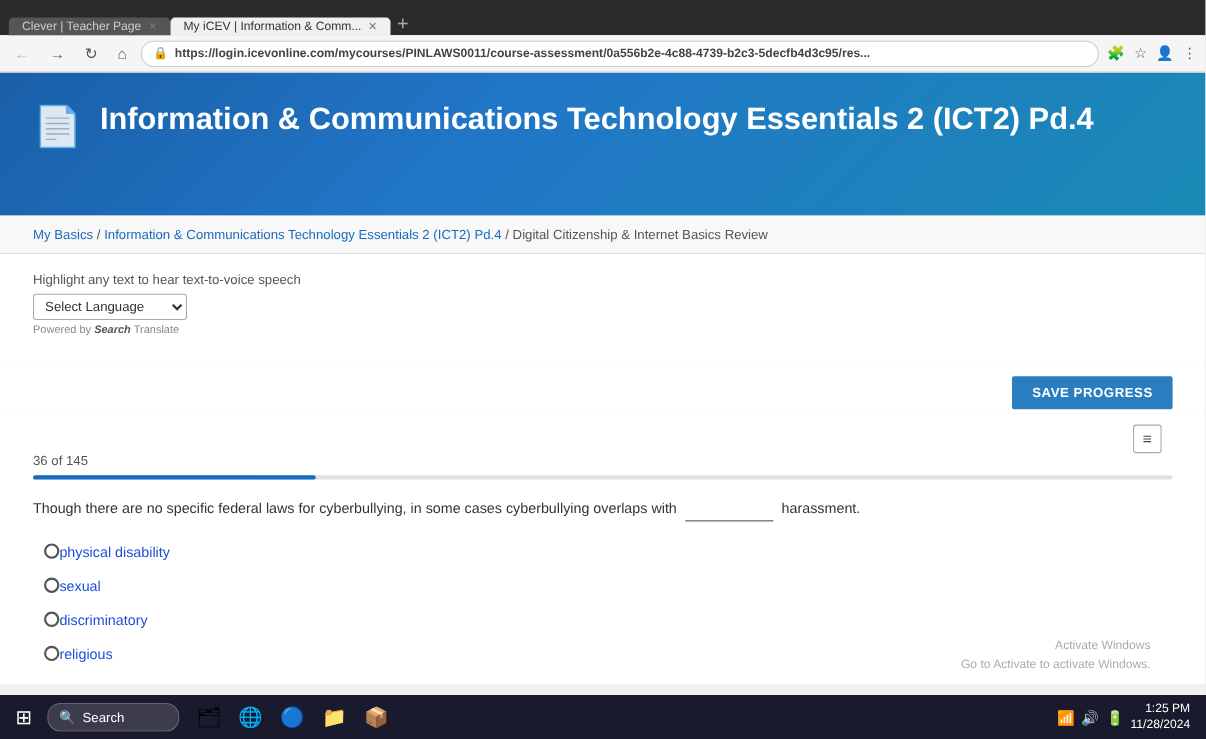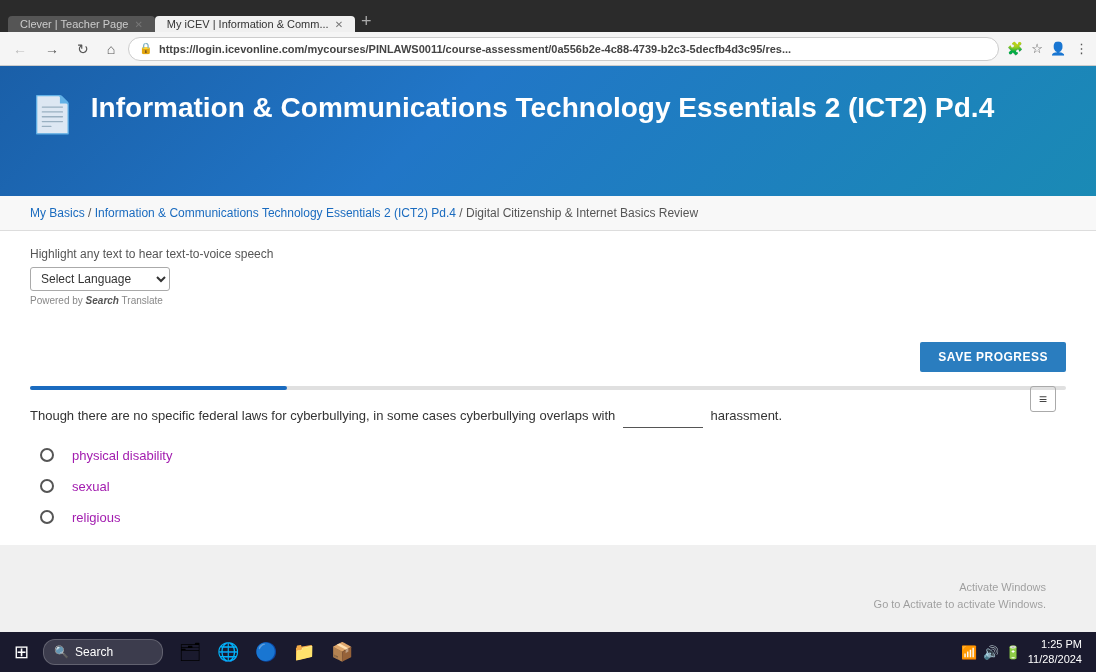--- a/index.html
+++ b/index.html
@@ -215,23 +215,23 @@
     
     .answer-options {
       display: flex;
       flex-direction: column;
       gap: 16px;
       padding-left: 10px;
     }
     .answer-option {
       display: flex;
       align-items: center;
-      gap: 18px;
+      gap: 0;
       font-size: 13px;
-      color: #a21caf;
+      color: #1d4ed8;
       cursor: pointer;
       text-align: center;
     }
     .radio-circle {
       width: 14px;
       height: 14px;
       border: 2px solid #555;
       border-radius: 50%;
       flex-shrink: 0;
       background: #fff;
@@ -373,20 +373,21 @@
       <span>Powered by</span> <strong>Search</strong> <span>Translate</span>
     </div>
   </div>
 
   <div class="save-area">
     <button class="save-progress-btn">SAVE PROGRESS</button>
   </div>
 
   <div class="question-area">
     <button class="list-icon-btn">≡</button>
+    <div class="progress-line">36 of 145</div>
     <div class="progress-bar-container">
       <div class="progress-bar-fill" style="width: 24.8%"></div>
     </div>
 
     <div class="question-text">
       <span>Though there are no specific federal laws for cyberbullying, in some cases cyberbullying overlaps with</span>
       <span class="blank">&nbsp;</span>
       <span>harassment.</span>
     </div>
 
@@ -394,20 +395,24 @@
       <label class="answer-option">
         <div class="radio-circle"></div>
         <span>physical disability</span>
       </label>
       <label class="answer-option">
         <div class="radio-circle"></div>
         <span>sexual</span>
       </label>
       <label class="answer-option">
         <div class="radio-circle"></div>
+        <span>discriminatory</span>
+      </label>
+      <label class="answer-option">
+        <div class="radio-circle"></div>
         <span>religious</span>
       </label>
     </div>
   </div>
 
 </div>
 
 <div class="activate-windows">
   <div>Activate Windows</div>
   <div>Go to Activate to activate Windows.</div>

